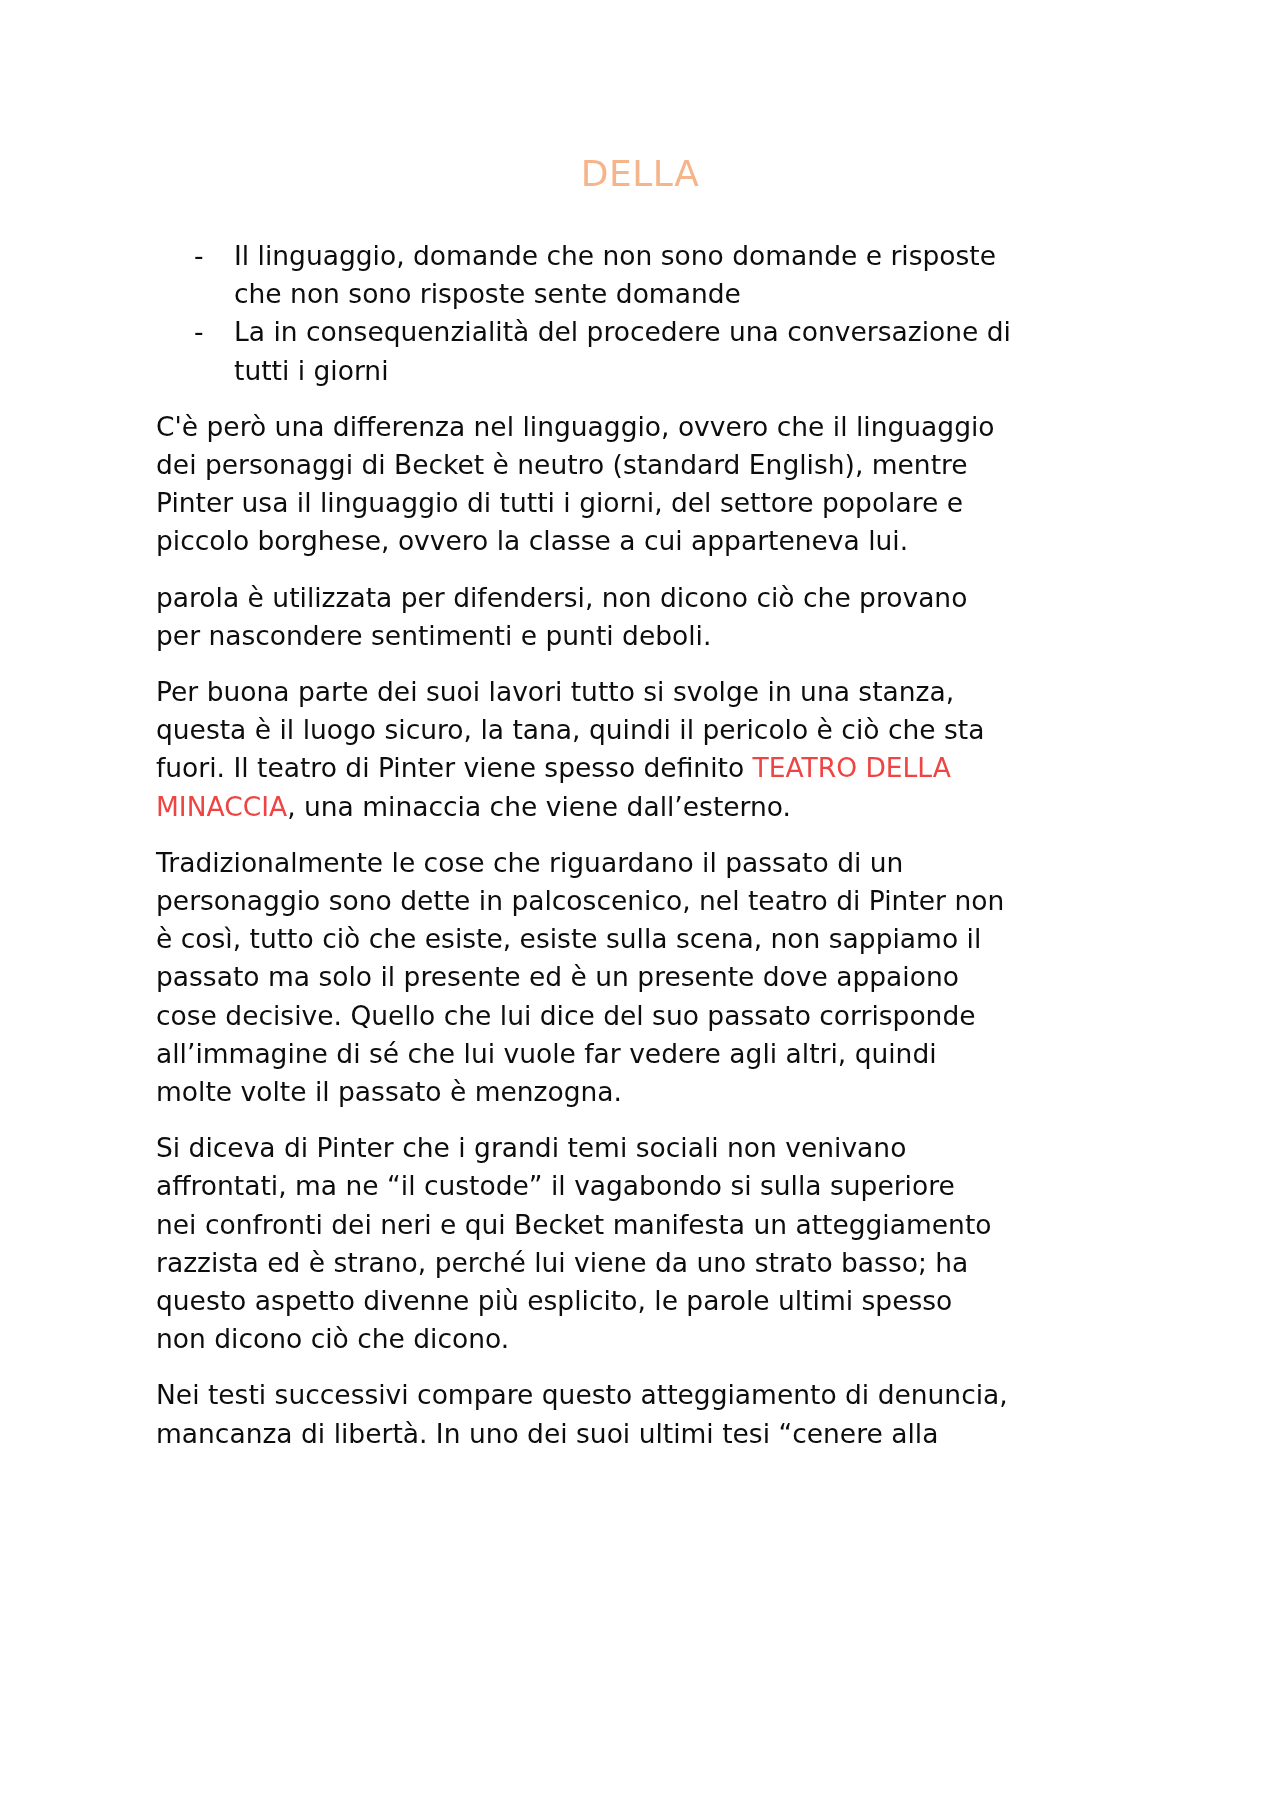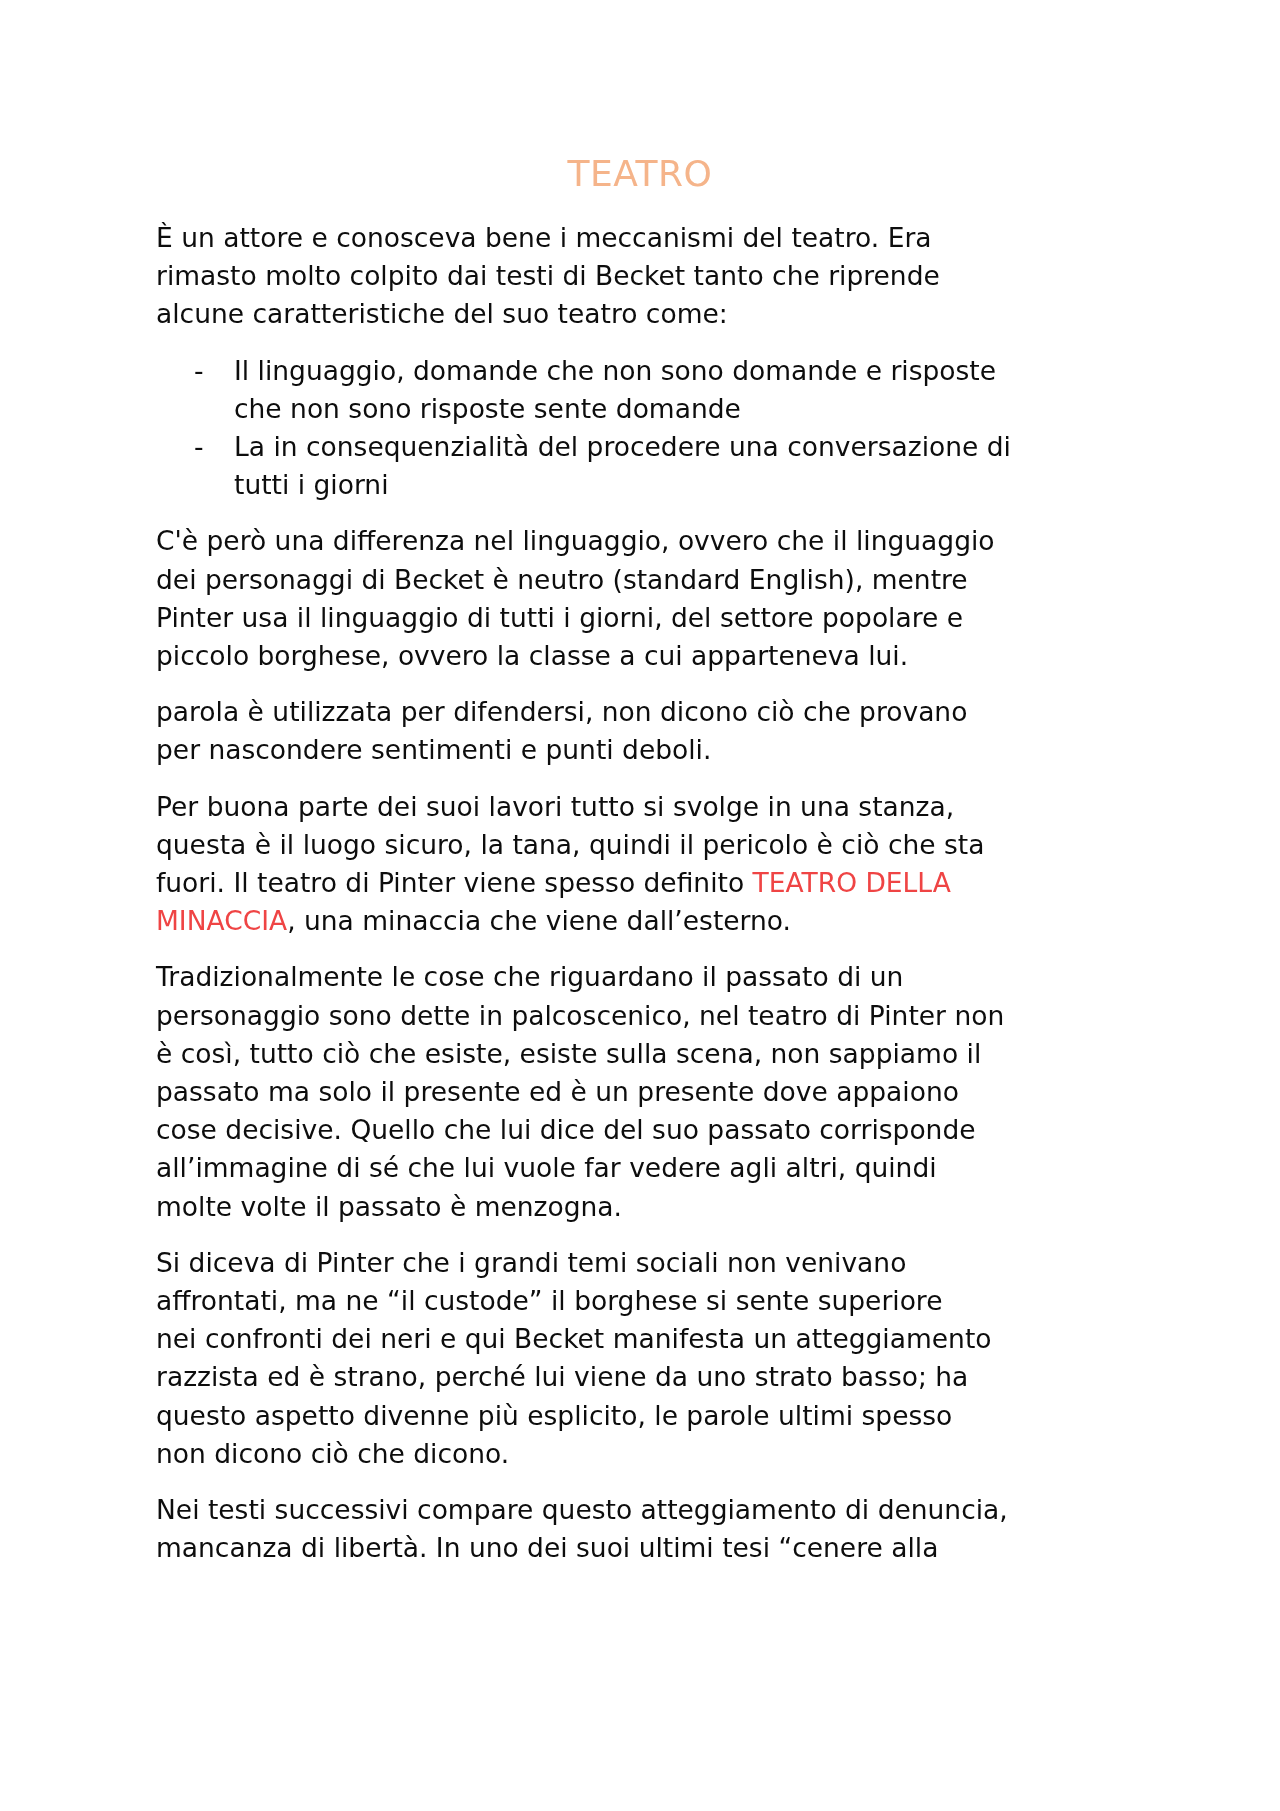--- a/index.html
+++ b/index.html
@@ -67,29 +67,24 @@
     }
     .accent {
       color: #ef4444;
     }
   </style>
 </head>
 <body>
 
 <div class="page">
 
-  <div class="title">TEATRO</div>
+  <div class="title">DELLA</div>
 
   <div class="content">
 
-    <p class="para">
-      <span class="line">È un attore e conosceva bene i meccanismi del teatro. Era</span>
-      <span class="line">rimasto molto colpito dai testi di Becket tanto che riprende</span>
-      <span class="line">alcune caratteristiche del suo teatro come:</span>
-    </p>
 
     <ul class="bullets">
       <li class="bullet">
         <span class="dash">-</span>
         <span class="line">Il linguaggio, domande che non sono domande e risposte</span>
         <span class="line">che non sono risposte sente domande</span>
       </li>
       <li class="bullet">
         <span class="dash">-</span>
         <span class="line">La in consequenzialità del procedere una conversazione di</span>
@@ -121,21 +116,21 @@
       <span class="line">personaggio sono dette in palcoscenico, nel teatro di Pinter non</span>
       <span class="line">è così, tutto ciò che esiste, esiste sulla scena, non sappiamo il</span>
       <span class="line">passato ma solo il presente ed è un presente dove appaiono</span>
       <span class="line">cose decisive. Quello che lui dice del suo passato corrisponde</span>
       <span class="line">all’immagine di sé che lui vuole far vedere agli altri, quindi</span>
       <span class="line">molte volte il passato è menzogna.</span>
     </p>
 
     <p class="para">
       <span class="line">Si diceva di Pinter che i grandi temi sociali non venivano</span>
-      <span class="line">affrontati, ma ne “il custode” il borghese si sente superiore</span>
+      <span class="line">affrontati, ma ne “il custode” il vagabondo si sulla superiore</span>
       <span class="line">nei confronti dei neri e qui Becket manifesta un atteggiamento</span>
       <span class="line">razzista ed è strano, perché lui viene da uno strato basso; ha</span>
       <span class="line">questo aspetto divenne più esplicito, le parole ultimi spesso</span>
       <span class="line">non dicono ciò che dicono.</span>
     </p>
 
     <p class="para">
       <span class="line">Nei testi successivi compare questo atteggiamento di denuncia,</span>
       <span class="line">mancanza di libertà. In uno dei suoi ultimi tesi “cenere alla</span>
     </p>

